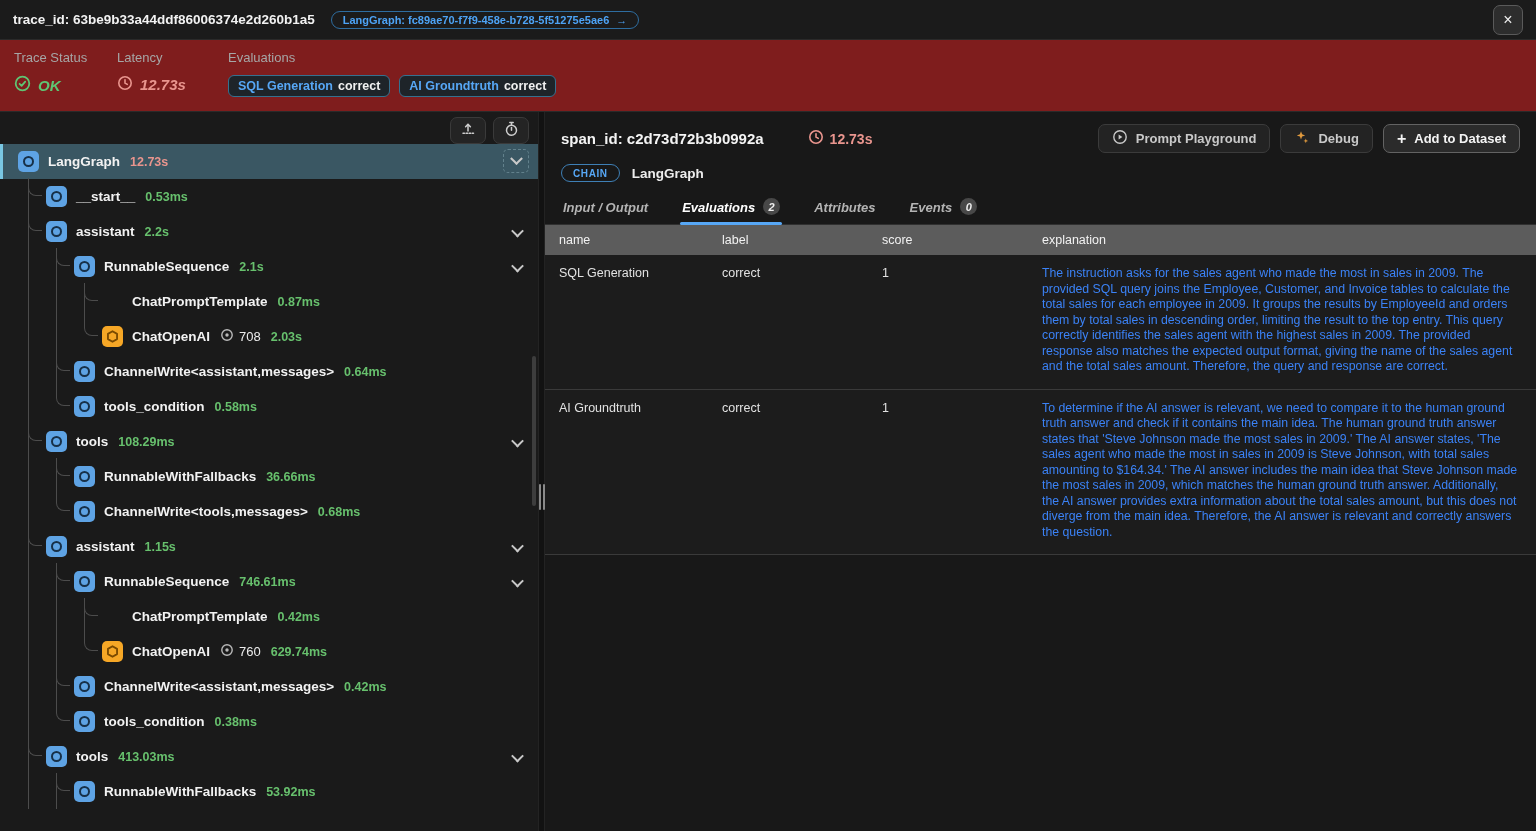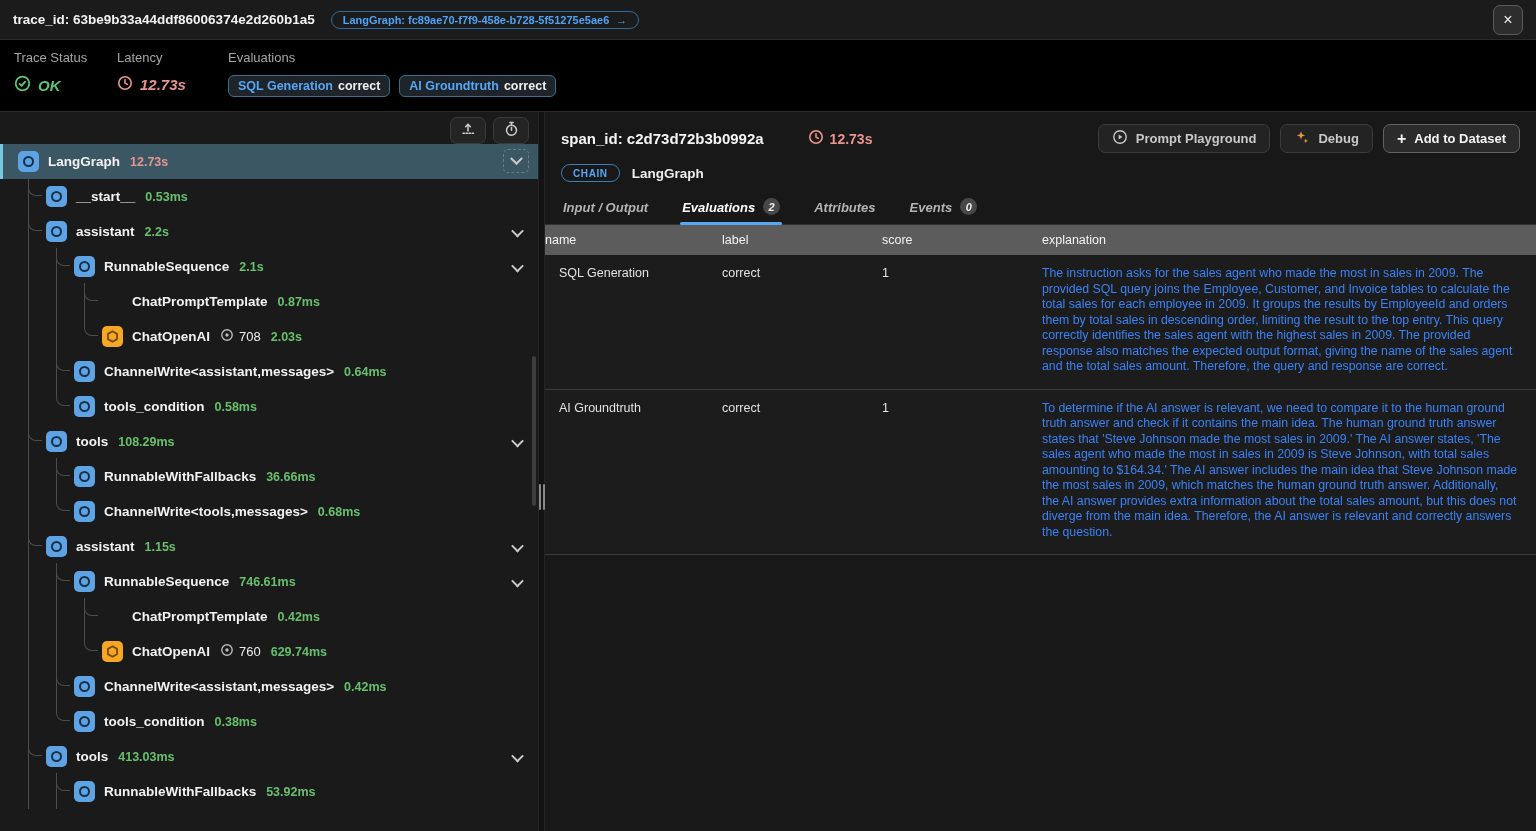--- a/index.html
+++ b/index.html
@@ -13,21 +13,21 @@
   .trace-id { font-weight:700; font-size:13.5px; color:#f2f2f2; }
   .session-pill { margin-left:16px; display:inline-flex; align-items:center; gap:7px;
                   border:1px solid #2e6da0; border-radius:11px; padding:2px 11px;
                   color:#4da3f5; font-size:11px; font-weight:700; cursor:pointer; }
   .session-arrow { font-size:11px; }
   .close-btn { position:absolute; right:13px; top:5px; width:30px; height:30px; background:#2d2d2d;
                border:1px solid #5a5a5a; border-radius:7px; display:flex; align-items:center;
                justify-content:center; font-size:16px; color:#ededed; cursor:pointer; }
 
   
-  .summary { height:72px; padding:10px 14px; display:flex; background:#000000; border-bottom:1px solid #2a2a2a; }
+  .summary { height:72px; padding:10px 14px; display:flex; background:#7f1d1d; border-bottom:1px solid #2a2a2a; }
   .sum-block1 { width:103px; } .sum-block2 { width:111px; }
   .sum-label { color:#a6a6a6; font-size:13px; margin-bottom:10px; }
   .sum-value { display:flex; align-items:center; gap:7px; font-size:15px; font-weight:700;font-style:italic; }
   .v-ok { color:#5fc573; } .v-lat { color:#e9958e; }
   .pill-row { display:flex; gap:9px; }
   .pill { display:inline-flex; align-items:center; gap:5px; border:1px solid #35718f; border-radius:6px;
           padding:3px 9px; font-size:12.5px; cursor:pointer; background:#1e2429; }
   .pill-name { color:#57a7f5; font-weight:700; }
   .pill-val { color:#f0f0f0; font-weight:600; }
 
@@ -86,21 +86,21 @@
   .tab { display:flex; align-items:flex-end; gap:8px; padding:10px 2px 9px; color:#b3b3b3; font-weight:600;
          font-size:13px; position:relative; cursor:pointer;font-style:italic; }
   .tab.active { color:#ffffff; }
   .tab.active::after { content:""; position:absolute; left:0; right:0; bottom:-1px; height:3px;
                        background:#57a7f5; border-radius:2px; }
   .tab-badge { background:#484848; color:#eeeeee; min-width:17px; height:17px; border-radius:9px;
                display:flex; align-items:center; justify-content:center; font-size:11px; font-weight:700; padding:0 3px; }
 
   .et-head { display:grid; grid-template-columns:177px 160px 160px 1fr; background:#5c5c5c; height:30px;
              align-items:center; font-size:12.5px; color:#f2f2f2; }
-  .et-hcell:first-child { }
+  .et-hcell:first-child { padding-left:14px; }
   .et-row { display:grid; grid-template-columns:177px 160px 160px 1fr; background:#1c1c1c;
             border-bottom:1px solid #3a3a3a; padding:11px 0 14px; font-size:12.5px; color:#e2e2e2; }
   .et-cell:first-child { padding-left:14px; }
   .et-exp { padding-right:18px; color:#3b82f6; line-height:15.5px; font-size:12.3px; }
 </style>
 </head>
 <body>
 
 <div class="app">
 

